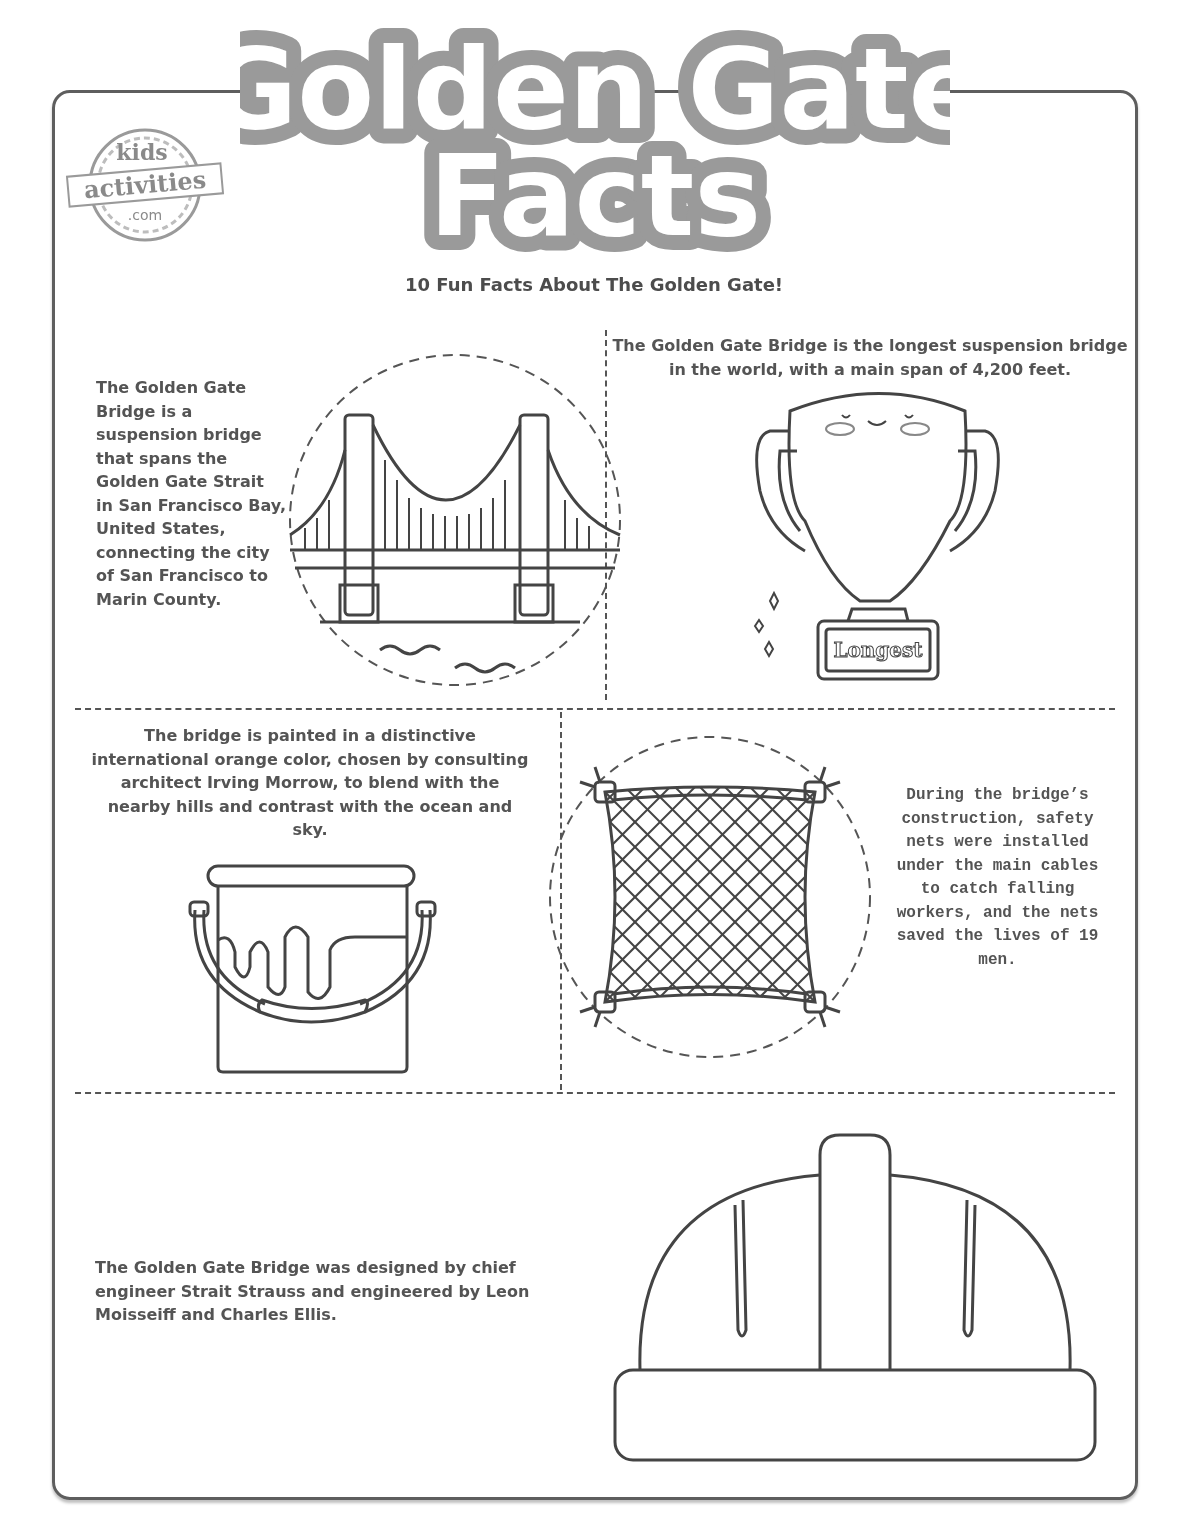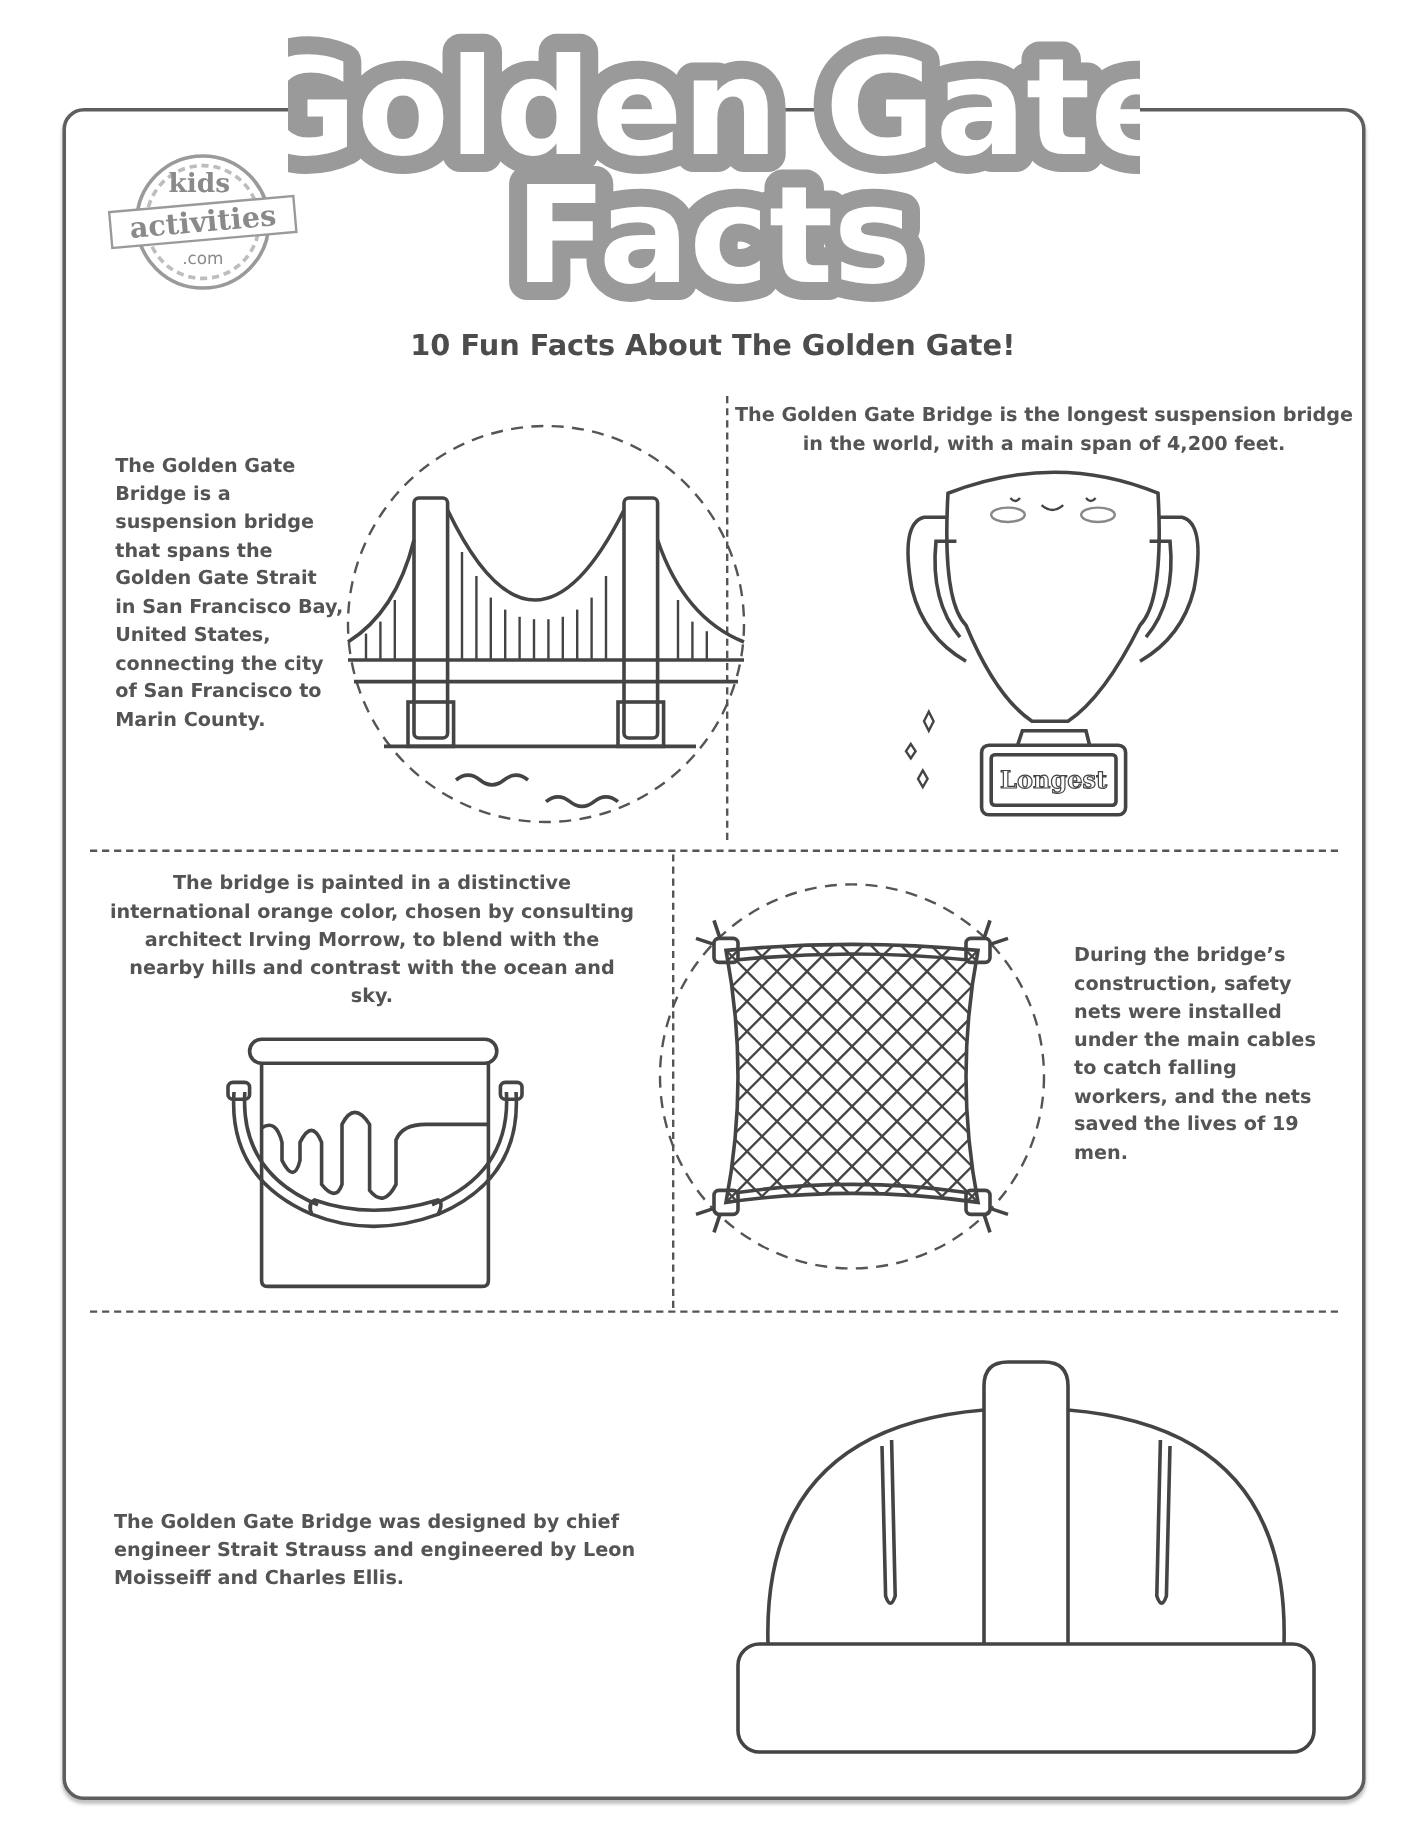--- a/index.html
+++ b/index.html
@@ -1,26 +1,26 @@
 <!DOCTYPE html>
 <html><head>
   <meta charset="utf-8">
   <style>
     html, body { margin: 0; padding: 0; background: #ffffff; }
     body { width: 1188px; height: 1536px; position: relative; overflow: hidden; font-family: "DejaVu Sans", sans-serif; color: #4a4a4a; }
     .frame { position: absolute; left: 52px; top: 90px; width: 1086px; height: 1410px; border: 3px solid #5e5e5e; border-radius: 18px; box-sizing: border-box; box-shadow: 0 3px 3px rgba(0,0,0,0.25); }
     .title-wrap { position: absolute; left: 240px; top: 10px; width: 710px; height: 245px; }
     .title-wrap svg { width: 100%; height: 100%; }
-    .logo { position: absolute; left: 84px; top: 120px; width: 170px; height: 130px; text-decoration: underline; }
-    .subtitle { position: absolute; left: 0; width: 1188px; top: 274px; text-align: center; font-weight: bold; font-size: 24px; color: #4c4c4c; }
+    .logo { position: absolute; left: 60px; top: 120px; width: 170px; height: 130px; text-decoration: underline; }
+    .subtitle { position: absolute; left: 0; width: 1188px; top: 274px; text-align: center; font-weight: bold; font-size: 18px; color: #4c4c4c; }
     .fact { position: absolute; font-weight: bold; font-size: 16px; line-height: 23.5px; color: #545454; }
     .f1 { left: 96px; top: 376px; width: 190px; }
     .f2 { left: 610px; top: 334px; width: 520px; text-align: center; }
     .f3 { left: 90px; top: 724px; width: 440px; text-align: center; }
-    .f4 { left: 895px; top: 784px; width: 205px; text-align: left; }
+    .f4 { left: 895px; top: 784px; width: 205px; text-align: center; font-family: Liberation Mono, monospace; }
     .f5 { left: 95px; top: 1256px; width: 500px; }
     .dash-h { position: absolute; height: 0; border-top: 2px dashed #555; }
     .dash-v { position: absolute; width: 0; border-left: 2px dashed #555; }
     .art { position: absolute; }
     .art svg { width: 100%; height: 100%; overflow: visible; }
   </style>
 </head>
 <body>
 
 <div class="frame"></div>

